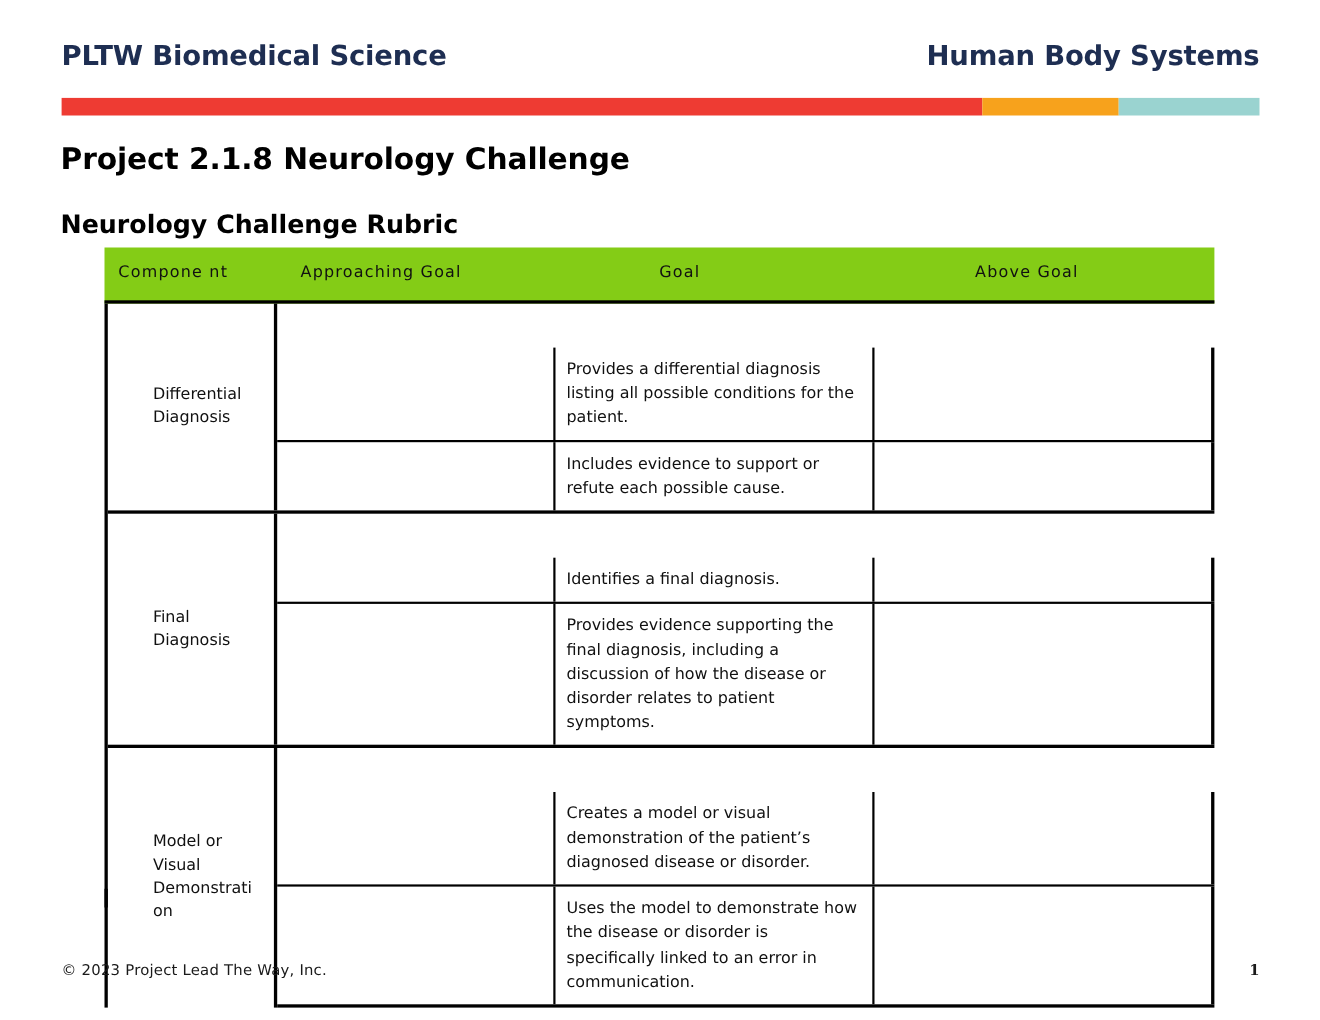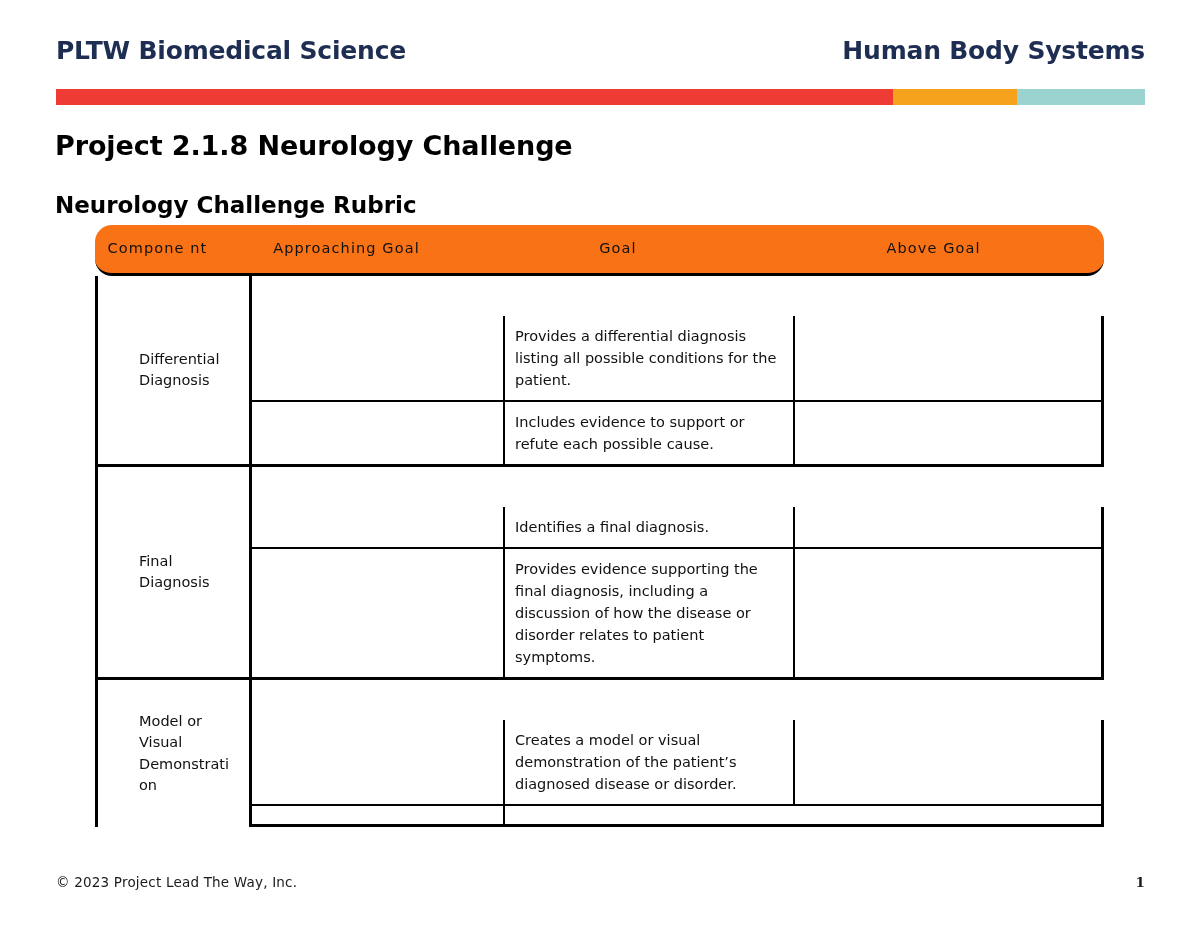--- a/index.html
+++ b/index.html
@@ -66,25 +66,24 @@
 
   
   .rubric {
     position: absolute;
     left: 95px; top: 225px;
     width: 1009px;
   }
 
   .rubric-head {
     display: flex;
-    background: #f97316;
+    background: #84cc16;
     height: 51px;
     width: 1009px;
     border-bottom: 3px solid #000;
-    border-radius: 17px;
   }
   .rubric-head .hcell {
     display: flex;
     align-items: center;
     justify-content: center;
     text-align: center;
     font-size: 14.5px;
     color: #111;
     letter-spacing: 1.1px;
     line-height: 1.35;
@@ -238,20 +237,21 @@
     <div class="section last">
       <div class="comp-cell">Model or Visual Demonstrati on</div>
       <div class="rows-wrap">
         <div class="rrow">
           <div class="rcell approach"></div>
           <div class="rcell goal">Creates a model or visual demonstration of the patient’s diagnosed disease or disorder.</div>
           <div class="rcell above"></div>
         </div>
         <div class="rrow last-row">
           <div class="rcell approach"></div>
+          <div class="rcell goal">Uses the model to demonstrate how the disease or disorder is specifically linked to an error in communication.</div>
           <div class="rcell above"></div>
         </div>
       </div>
     </div>
 
   </div>
 </div>
 
 <div class="col-stub"></div>
 

